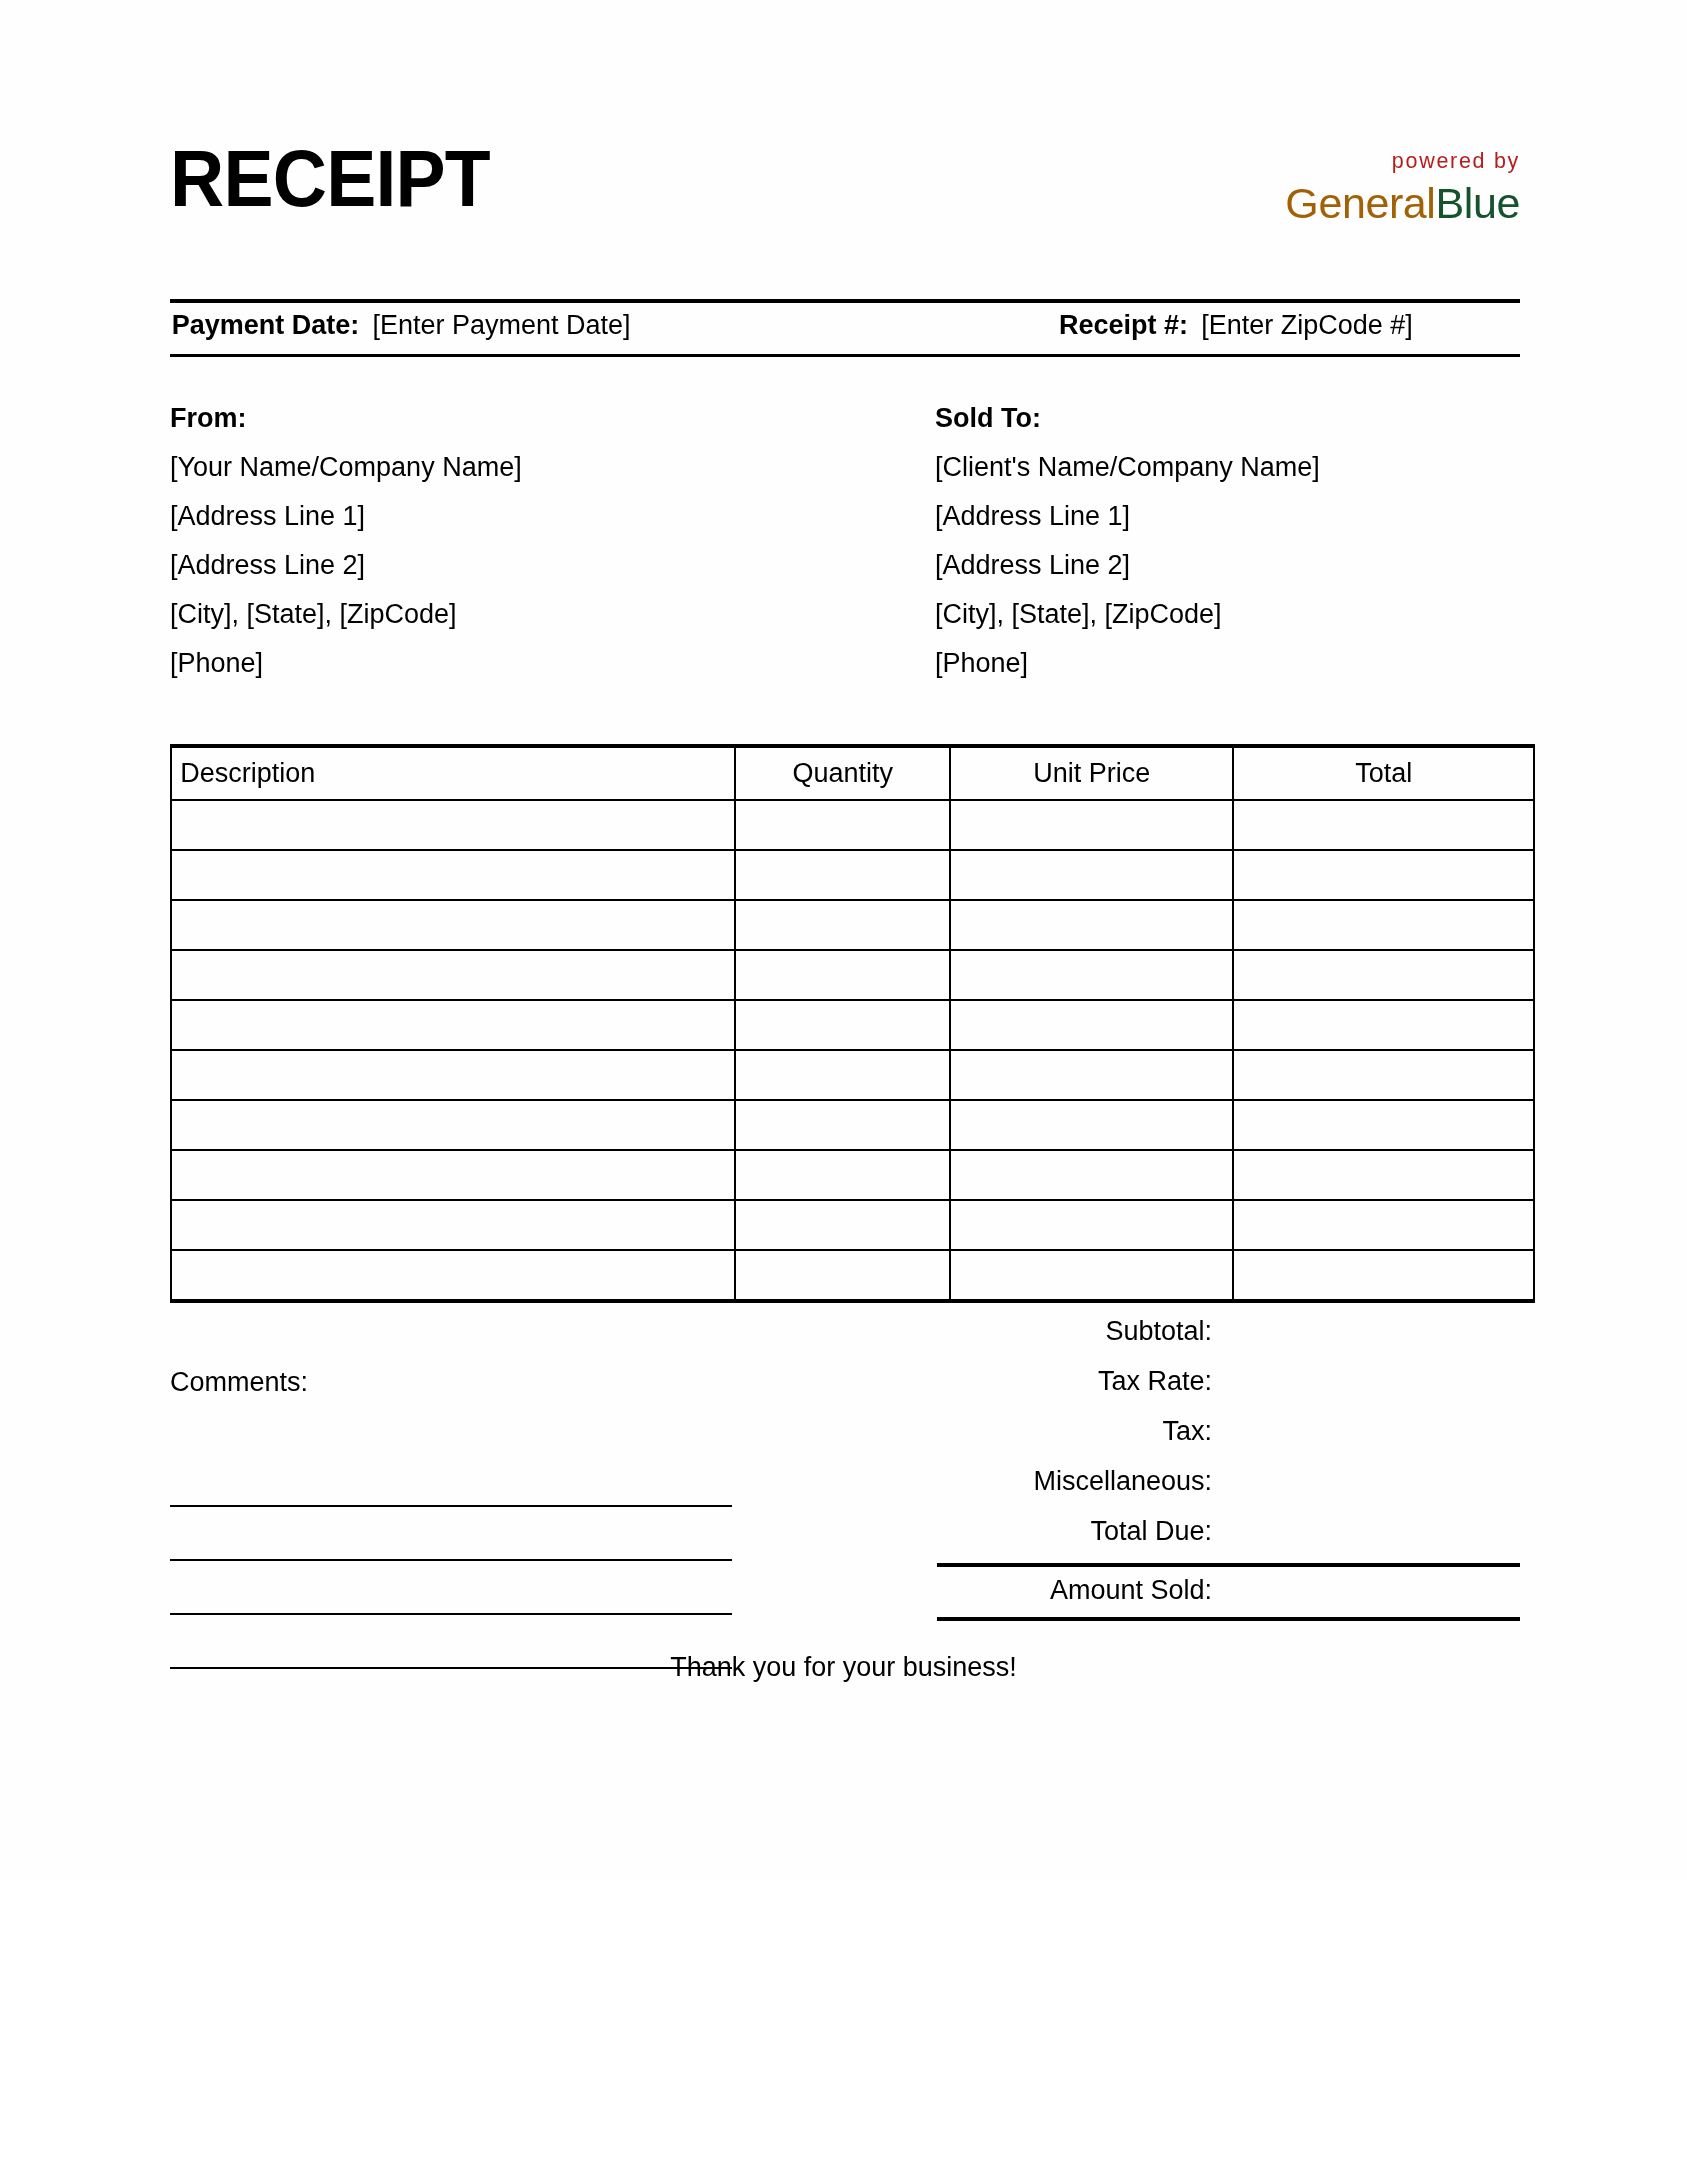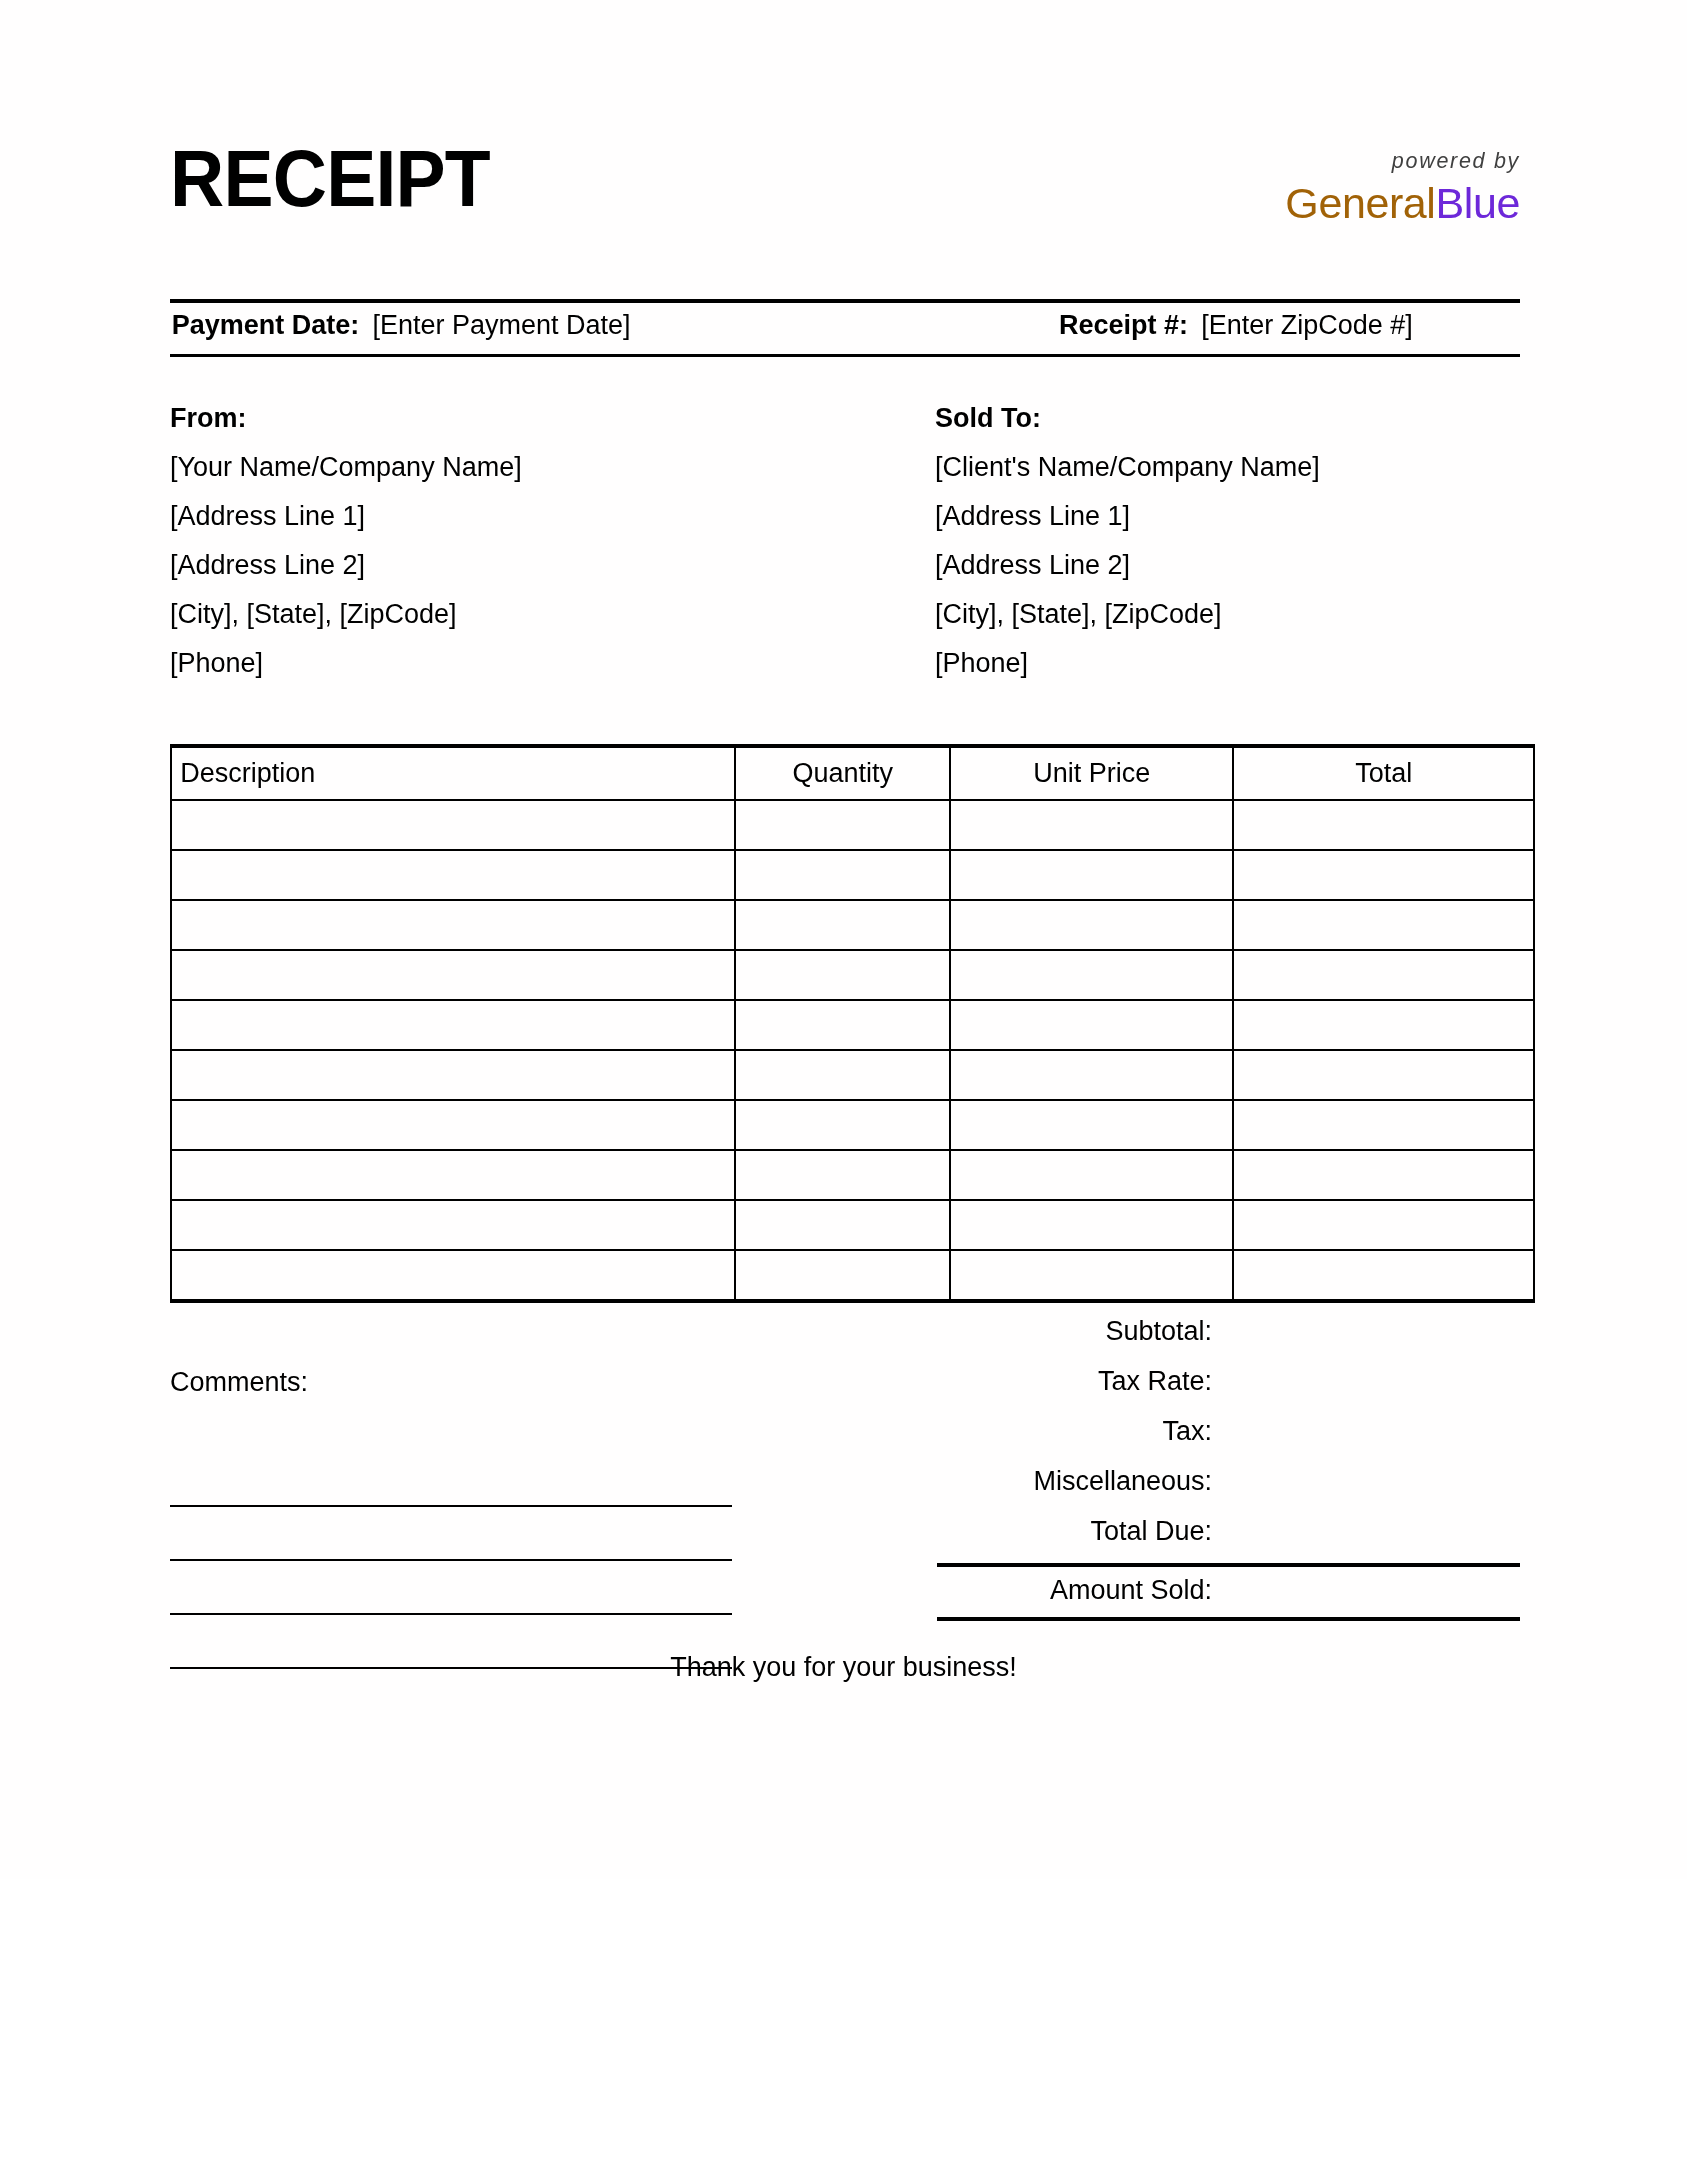--- a/index.html
+++ b/index.html
@@ -45,34 +45,33 @@
   }
   .brand {
     position: absolute;
     right: 0;
     top: 11.6px;
     text-align: right;
     line-height: 1;
   }
   .brand-powered {
     font-size: 21.5px;
-    color: #404040;
+    color: #b91c1c;
     letter-spacing: 1.7px;
     font-weight: 400;
     margin-bottom: 10px;
-    font-style: italic;
   }
   .brand-name {
     font-size: 43px;
     font-weight: 400;
     letter-spacing: -0.4px;
     white-space: nowrap;
   }
   .brand-general { color: #a16207; }
-  .brand-blue { color: #6d28d9; }
+  .brand-blue { color: #14532d; }
 
   
   .meta-bar {
     position: absolute;
     left: 170px;
     top: 299px;
     width: 1350px;
     border-top: 4.1px solid #000;
     border-bottom: 3.3px solid #000;
     height: 51px;

